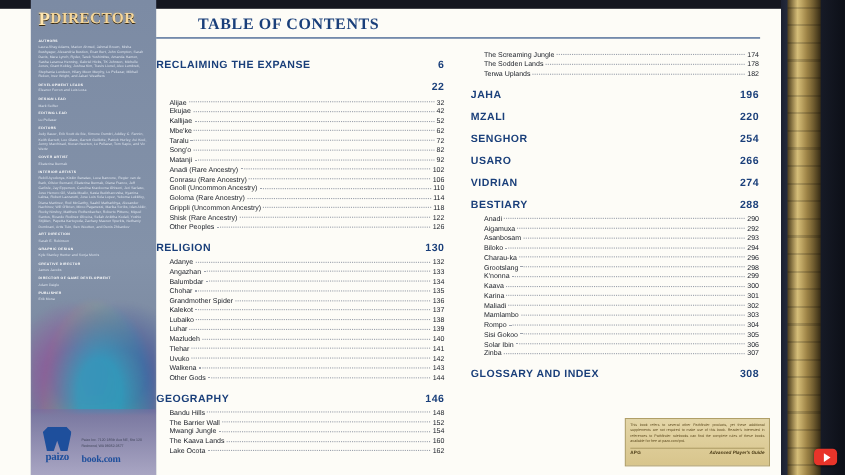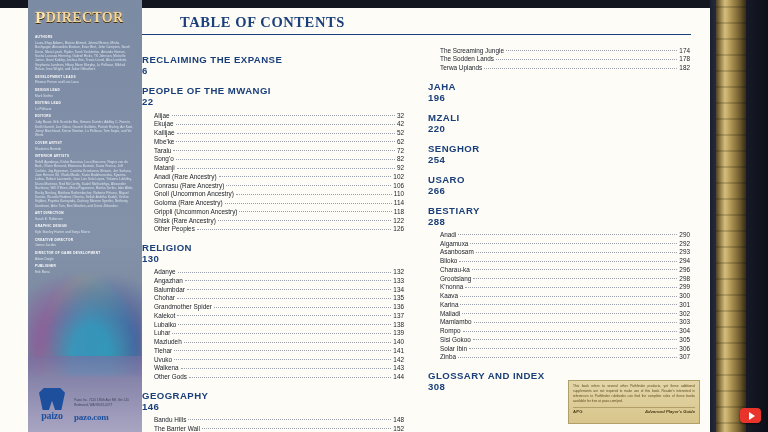--- a/index.html
+++ b/index.html
@@ -76,21 +76,21 @@
   .sb-bottomart {
     position: absolute; left: 0; bottom: 56px; width: 114px; height: 120px;
     background:
       radial-gradient(ellipse at 55% 85%, rgba(30,170,200,.75) 0 22%, transparent 58%),
       radial-gradient(ellipse at 35% 70%, rgba(150,60,150,.6) 0 20%, transparent 56%),
       radial-gradient(ellipse at 72% 72%, rgba(40,60,150,.55) 0 20%, transparent 56%),
       radial-gradient(ellipse at 50% 98%, rgba(220,180,60,.6) 0 26%, transparent 62%);
     filter: blur(1.5px);
   }
   .sb-footer {
-    position: absolute; left: 0; bottom: 0; width: 114px; height: 76px;
+    position: absolute; left: 0; bottom: 0; width: 114px; height: 60px;
     background: linear-gradient(180deg, rgba(120,110,160,.65), rgba(175,170,200,.9));
   }
   .paizo-mark {
     position: absolute; left: 7px; bottom: 8px; width: 34px; height: 36px;
   }
   .paizo-glyph {
     width: 26px; height: 22px; margin: 0 auto;
     background:#1e4f9c;
     clip-path: polygon(18% 0,82% 0,100% 22%,86% 100%,62% 100%,50% 58%,38% 100%,14% 100%,0 22%);
   }
@@ -127,21 +127,21 @@
   .cols {
     display: flex; gap: 24px; margin-top: 10px;
   }
   .col { width: 262px; }
 
   .sec {
     display: flex; align-items: baseline;
     font-family: "Liberation Sans", sans-serif;
     font-size: 9.6px; font-weight: bold; color:#1a3f7a;
     letter-spacing: .45px; text-transform: uppercase;
-    margin-top: 9px; margin-bottom: 3px; flex-direction: column;
+    margin-top: 9px; margin-bottom: 3px;
   }
   .sec .nm { flex: 0 0 auto; }
   .sec .fill { flex: 1 1 auto; }
   .sec .pg { flex: 0 0 auto; }
 
   .ent {
     display: flex; align-items: baseline;
     font-size: 6.4px; color:#20242c;
     line-height: 1.0; padding: 2.35px 0 0 12px;
   }
@@ -241,36 +241,35 @@
       </div>
     <div class="sb-bottomart"></div>
     <div class="sb-footer">
       <div class="paizo-mark">
         <div class="paizo-glyph"></div>
         <div class="paizo-word">paizo</div>
       </div>
       <div class="paizo-addr">Paizo Inc.
 7120 185th Ave NE, Ste 120
 Redmond, WA 98052-0577</div>
-      <div class="paizo-url">pazo.com</div>
+      <div class="paizo-url">book.com</div>
     </div>
   </aside>
 
   <main class="toc">
     <h1 class="toc-title">Table of Contents</h1>
     <div class="toc-rule"></div>
     <div class="cols">
       <div class="col" id="col-left">
           <div class="sec">
             <span class="nm">Reclaiming the Expanse</span>
             <span class="fill"></span>
             <span class="pg">6</span>
           </div>
           <div class="sec">
-            <span class="nm">People of the Mwangi</span>
             <span class="fill"></span>
             <span class="pg">22</span>
           </div>
           <div class="ent">
             <span class="nm">Alijae</span>
             <span class="fill"></span>
             <span class="pg">32</span>
           </div>
           <div class="ent">
             <span class="nm">Ekujae</span>
@@ -466,20 +465,25 @@
           </div>
           <div class="sec">
             <span class="nm">Senghor</span>
             <span class="fill"></span>
             <span class="pg">254</span>
           </div>
           <div class="sec">
             <span class="nm">Usaro</span>
             <span class="fill"></span>
             <span class="pg">266</span>
+          </div>
+          <div class="sec">
+            <span class="nm">Vidrian</span>
+            <span class="fill"></span>
+            <span class="pg">274</span>
           </div>
           <div class="sec">
             <span class="nm">Bestiary</span>
             <span class="fill"></span>
             <span class="pg">288</span>
           </div>
           <div class="ent">
             <span class="nm">Anadi</span>
             <span class="fill"></span>
             <span class="pg">290</span>

